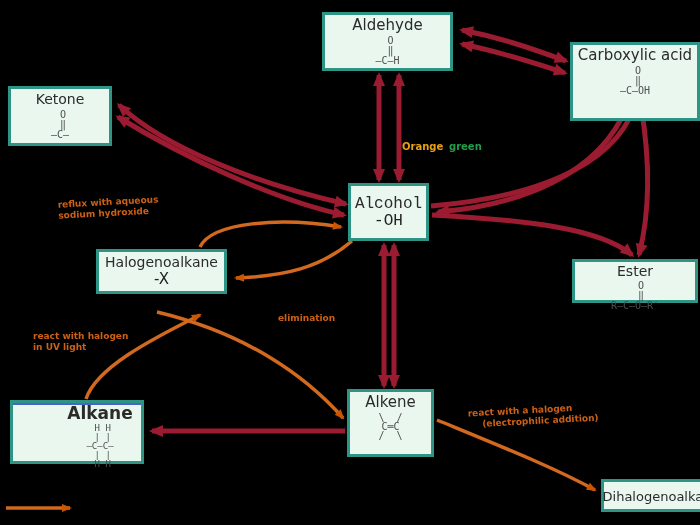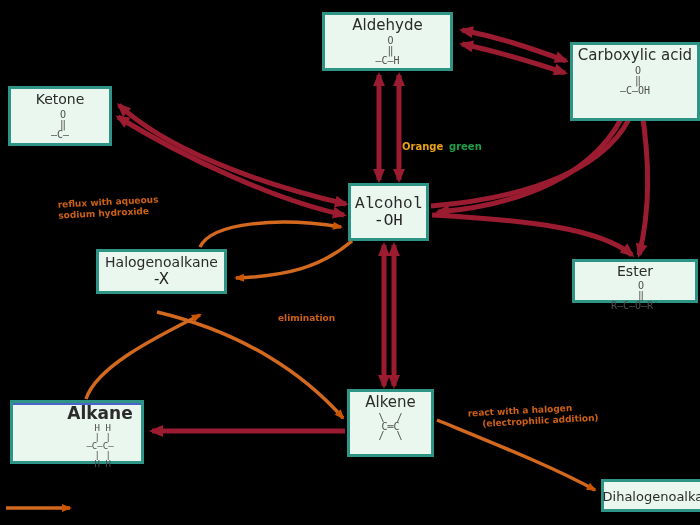--- a/index.html
+++ b/index.html
@@ -138,20 +138,24 @@
   </div>
 
   <span class="word-orange">Orange</span>
   <span class="word-green">green</span>
 
   <div class="lbl tilt1" style="left:58px;top:197px;">
     <div>reflux with aqueous</div>
     <div>sodium hydroxide</div>
   </div>
 
+  <div class="lbl" style="left:33px;top:331px;">
+    <div>react with halogen</div>
+    <div>in UV light</div>
+  </div>
 
   <div class="lbl" style="left:278px;top:313px;">
     <div>elimination</div>
   </div>
 
   <div class="lbl tilt1" style="left:468px;top:405px;">
     <div>react with a halogen</div>
     <div style="padding-left:14px">(electrophilic addition)</div>
   </div>
 

